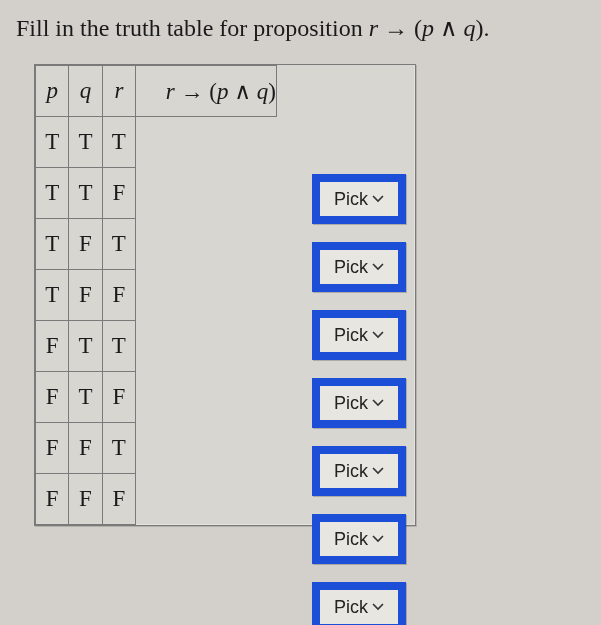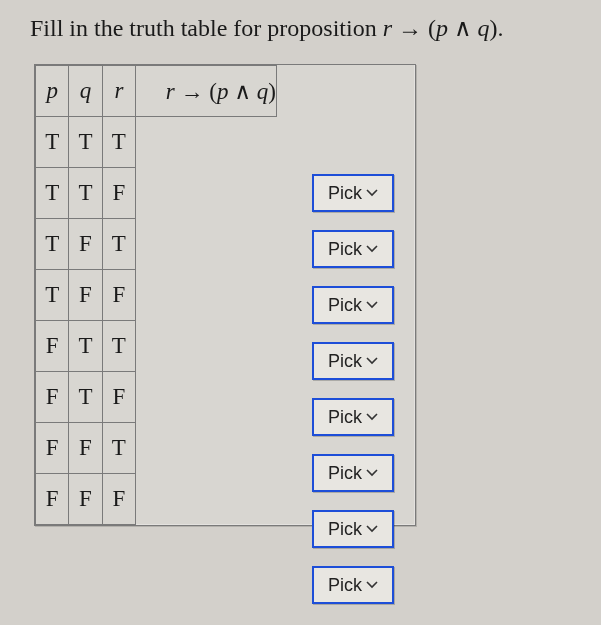--- a/index.html
+++ b/index.html
@@ -10,21 +10,21 @@
     background: #d3d0cb;
     font-family: "Times New Roman", Times, serif;
     color: #1a1a1a;
     overflow: hidden;
   }
   .page {
     padding: 14px 8px 8px 12px;
   }
   .prompt {
     font-size: 24px;
-    margin: 0 0 22px 18px;
+    margin: 0 0 22px 4px;
     white-space: nowrap;
   }
   .prompt .math {
     font-style: italic;
   }
   .table-wrap {
     margin-left: 22px;
     width: 380px;
     border: 1px solid #7a7a7a;
     background: #d8d6d1;
@@ -67,21 +67,21 @@
     flex-direction: column;
     gap: 18px;
   }
   .pick {
     display: inline-flex;
     align-items: center;
     justify-content: center;
     gap: 4px;
     width: 78px;
     height: 34px;
-    border: 2px solid #1d4ed8;
+    border: 8px solid #1d4ed8;
     background: #e8e6e1;
     font-family: Arial, Helvetica, sans-serif;
     font-size: 18px;
     color: #222;
     box-shadow: 1px 1px 0 rgba(0,0,0,0.2);
     cursor: pointer;
     user-select: none;
   }
   .pick svg { width: 12px; height: 10px; }
   .outer {

